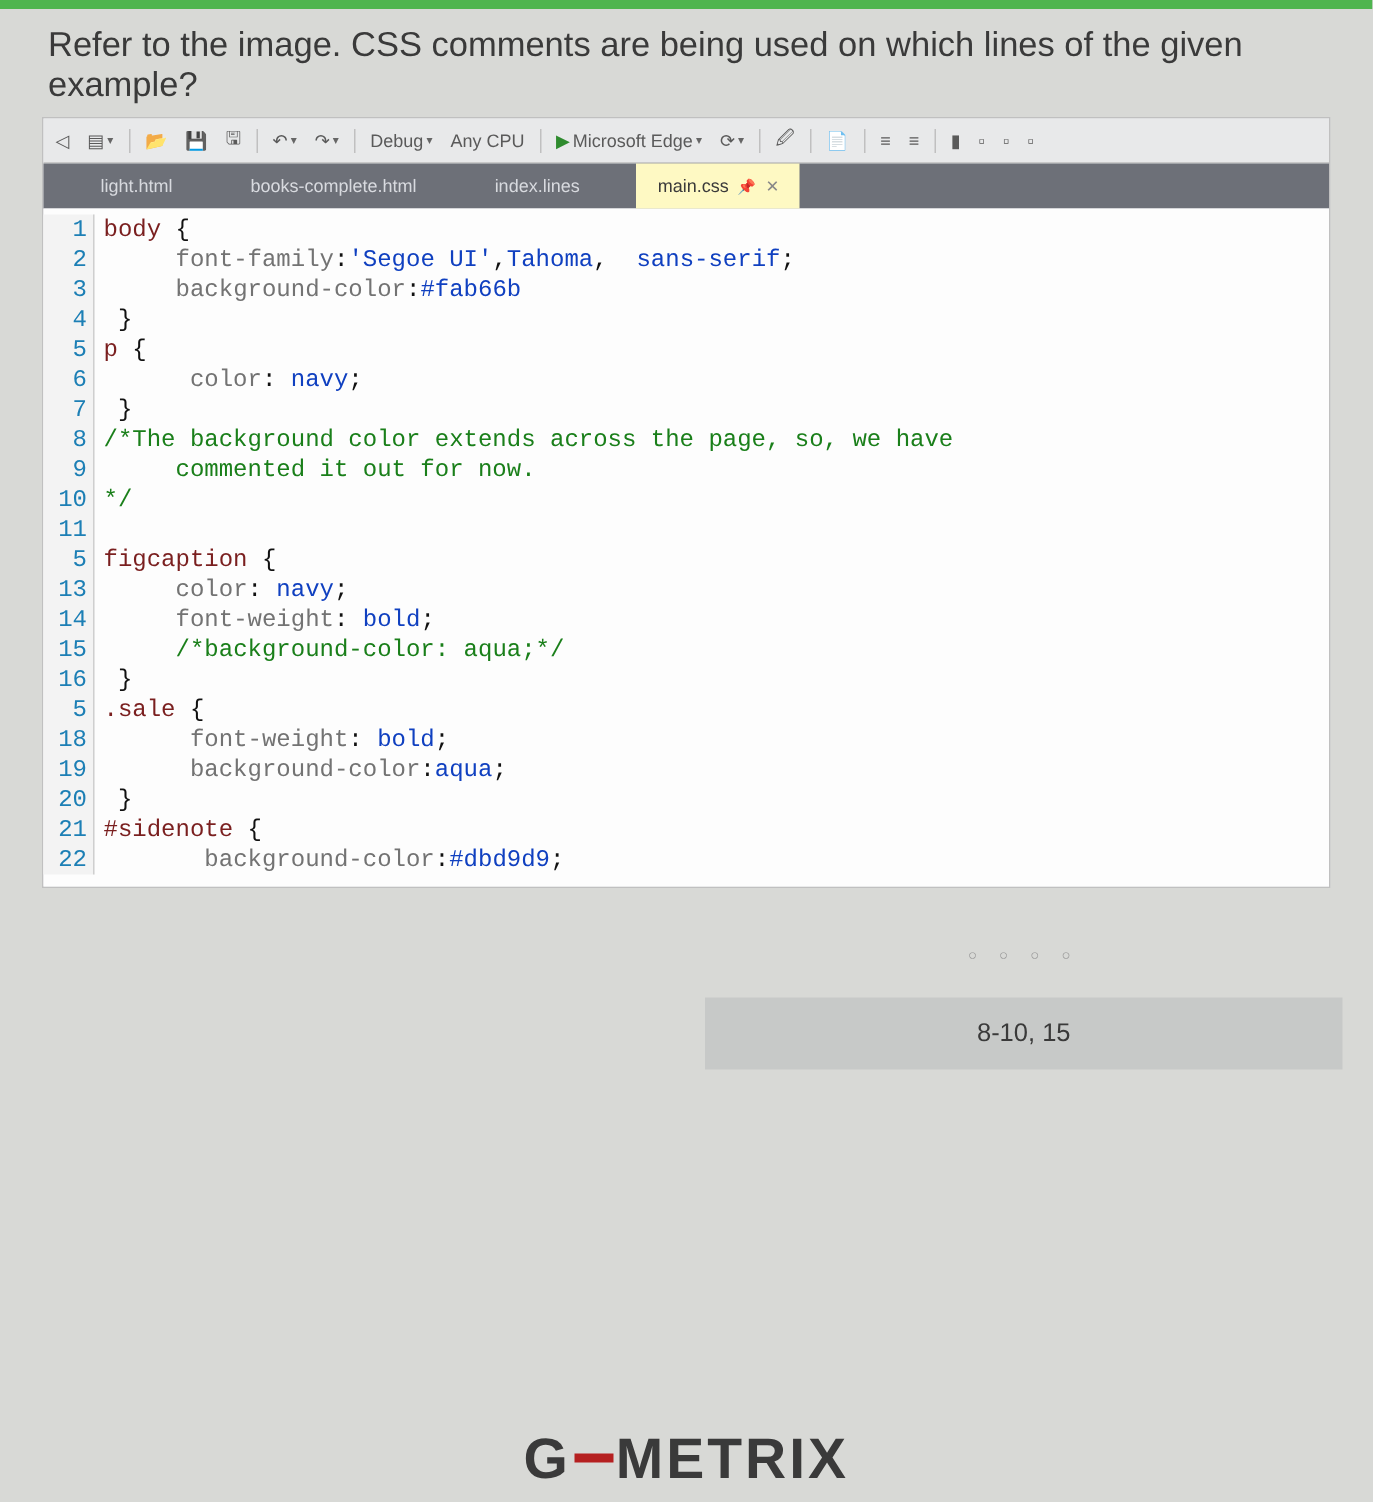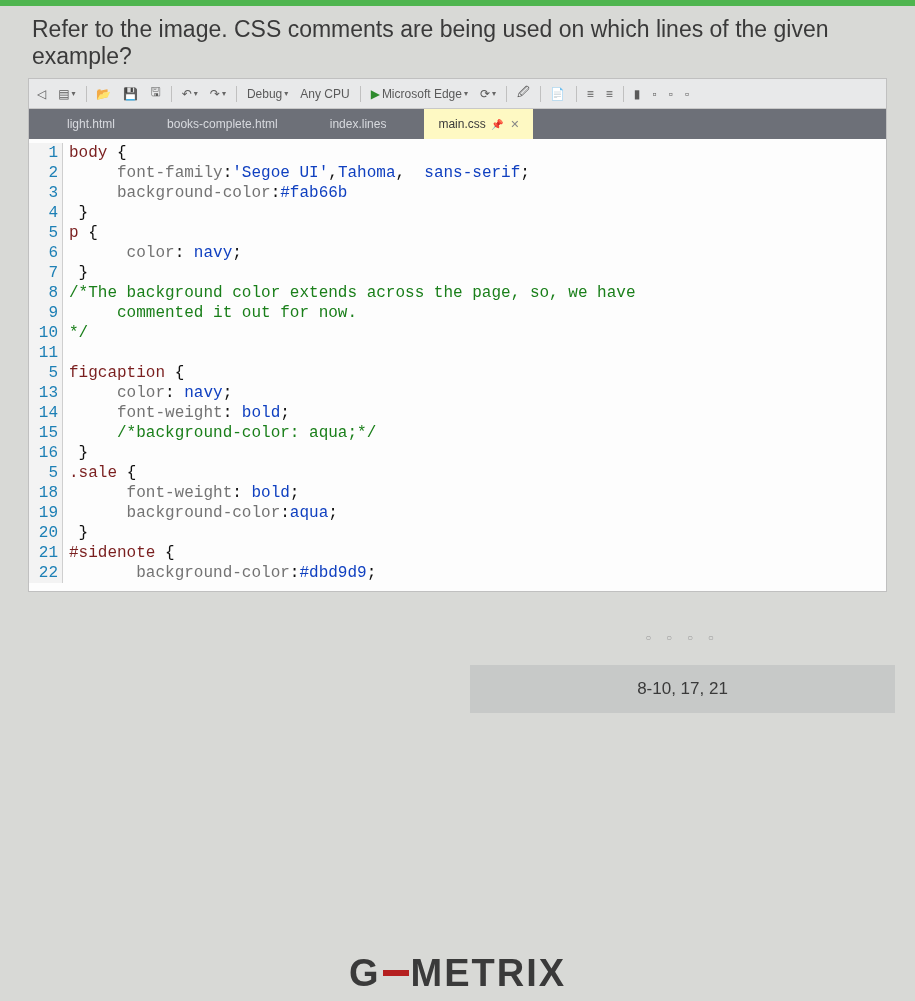--- a/index.html
+++ b/index.html
@@ -199,18 +199,18 @@
         <div>21</div>
         <div>22</div>
       </div>
     <div class="code" id="code"><div class="line"><span class="sel">body</span> <span class="brc">{</span></div><div class="line">     <span class="prop">font-family</span>:<span class="str">'Segoe UI'</span>,<span class="val">Tahoma</span>,  <span class="val">sans-serif</span>;</div><div class="line">     <span class="prop">background-color</span>:<span class="val">#fab66b</span></div><div class="line"> <span class="brc">}</span></div><div class="line"><span class="sel">p</span> <span class="brc">{</span></div><div class="line">      <span class="prop">color</span>: <span class="val">navy</span>;</div><div class="line"> <span class="brc">}</span></div><div class="line"><span class="com">/*The background color extends across the page, so, we have</span></div><div class="line"><span class="com">     commented it out for now.</span></div><div class="line"><span class="com">*/</span></div><div class="line"></div><div class="line"><span class="sel">figcaption</span> <span class="brc">{</span></div><div class="line">     <span class="prop">color</span>: <span class="val">navy</span>;</div><div class="line">     <span class="prop">font-weight</span>: <span class="val">bold</span>;</div><div class="line">     <span class="com">/*background-color: aqua;*/</span></div><div class="line"> <span class="brc">}</span></div><div class="line"><span class="sel">.sale</span> <span class="brc">{</span></div><div class="line">      <span class="prop">font-weight</span>: <span class="val">bold</span>;</div><div class="line">      <span class="prop">background-color</span>:<span class="val">aqua</span>;</div><div class="line"> <span class="brc">}</span></div><div class="line"><span class="sel">#sidenote</span> <span class="brc">{</span></div><div class="line">       <span class="prop">background-color</span>:<span class="val">#dbd9d9</span>;</div></div>
   </div>
 
 </div>
 
 <div class="answers">
   <div class="dots">○ ○ ○ ○</div>
-  <div class="answer-btn">8-10, 17, 21</div>
+  <div class="answer-btn">8-10, 15</div>
 </div>
 
 <div class="footer-logo">
   G<span class="bar"></span>METRIX
 </div>
 
 </body></html>

